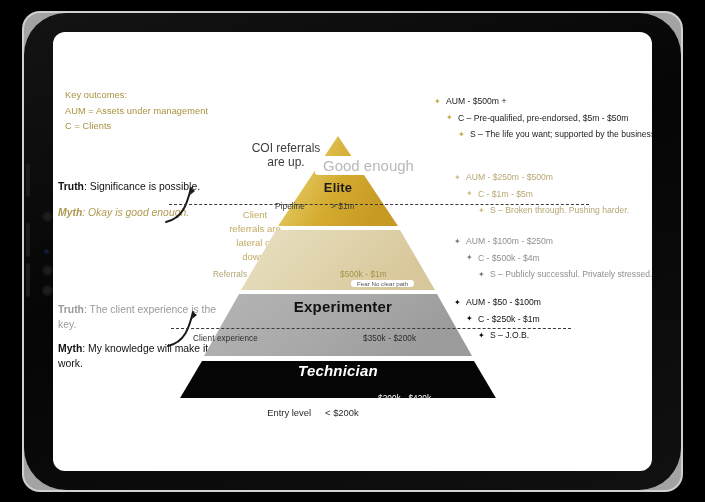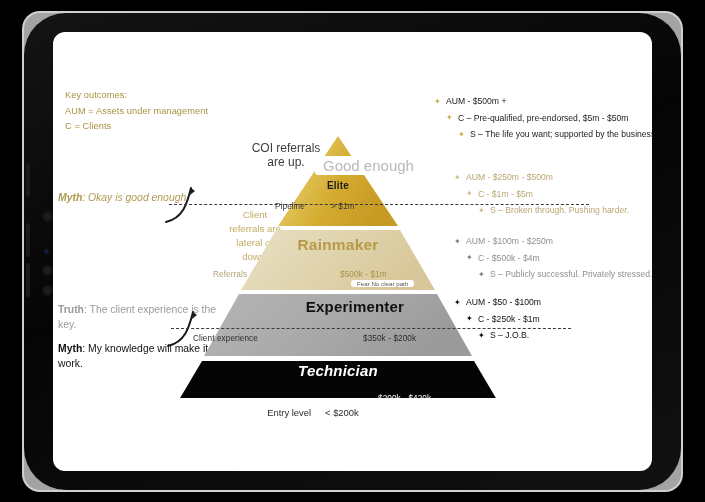--- a/index.html
+++ b/index.html
@@ -167,23 +167,23 @@
     text-align: center;
     font-weight: bold;
     letter-spacing: 0.2px;
   }
   .tier-sub {
     position: absolute;
     font-size: 8.2px;
     letter-spacing: 0.1px;
   }
 
-  .lbl-elite        { left: 120px; top: 62px; width: 90px; font-size: 10px; color: #1c1c1c; }
+  .lbl-elite        { left: 120px; top: 62px; width: 90px; font-size: 13px; color: #1c1c1c; }
   .lbl-rainmaker    { left: 80px;  top: 118px; width: 170px; font-size: 15.5px; color: #b79a47; }
-  .lbl-experimenter { left: 72px;  top: 180px; width: 220px; font-size: 15px; color: #111111; }
+  .lbl-experimenter { left: 60px;  top: 180px; width: 220px; font-size: 15px; color: #111111; }
   .lbl-technician   { left: 55px;  top: 244px; width: 220px; font-size: 15px; color: #ffffff; font-style: italic; }
 
   .sub-pipeline   { left: 102px; top: 84px; color: #3a3a3a; }
   .sub-pipeline-v { left: 158px; top: 84px; color: #3a3a3a; }
   .sub-referrals  { left: 40px;  top: 152px; color: #b2a375; }
   .sub-referrals-v{ left: 167px; top: 152px; color: #a7914a; }
   .sub-clientexp  { left: 20px;  top: 216px; color: #2c2c2c; }
   .sub-clientexp-v{ left: 190px; top: 216px; color: #2c2c2c; }
   .sub-tech-v     { left: 205px; top: 276px; color: #ffffff; }
 
@@ -259,20 +259,21 @@
     <div class="screen">
       <div class="canvas">
 
         <div class="key-outcomes">
           <div>Key outcomes:</div>
           <div>AUM = Assets under management</div>
           <div>C = Clients</div>
         </div>
 
         <div class="tm-block tm1">
+          <div class="truth"><span class="lead">Truth</span><span>: Significance is possible.</span></div>
           <div class="myth"><span class="lead">Myth</span><span>: Okay is good enough.</span></div>
         </div>
 
         <div class="tm-block tm2">
           <div class="truth"><span class="lead">Truth</span><span>: The client experience is the key.</span></div>
           <div class="myth"><span class="lead">Myth</span><span>: My knowledge will make it work.</span></div>
         </div>
 
         <svg class="arrow-svg" style="left:108px; top:152px;" width="40" height="40" viewBox="0 0 40 40">
           <path d="M5 38 C 22 34, 26 20, 30 4" stroke="#1a1a1a" stroke-width="2" fill="none" stroke-linecap="round"></path>
@@ -311,21 +312,20 @@
             <polygon points="165,18 225,108 105,108" fill="url(#gEliteGrad)"></polygon>
 
             <polygon points="103,112 227,112 262,172 68,172" fill="url(#gRainGrad)"></polygon>
 
             <polygon points="66,176 264,176 299,238 31,238" fill="url(#gExpGrad)"></polygon>
 
             <polygon points="29,243 301,243 330,292 0,292" fill="#050505"></polygon>
           </svg>
 
           <div class="tier-label lbl-elite">Elite</div>
-          <div class="tier-label lbl-rainmaker">Rainmaker</div>
           <div class="tier-label lbl-experimenter">Experimenter</div>
           <div class="tier-label lbl-technician">Technician</div>
 
           <div class="tier-sub sub-pipeline">Pipeline</div>
           <div class="tier-sub sub-pipeline-v">&gt; $1m</div>
 
           <div class="tier-sub sub-referrals">Referrals</div>
           <div class="tier-sub sub-referrals-v">$500k - $1m</div>
 
           <div class="tier-sub sub-clientexp">Client experience</div>

